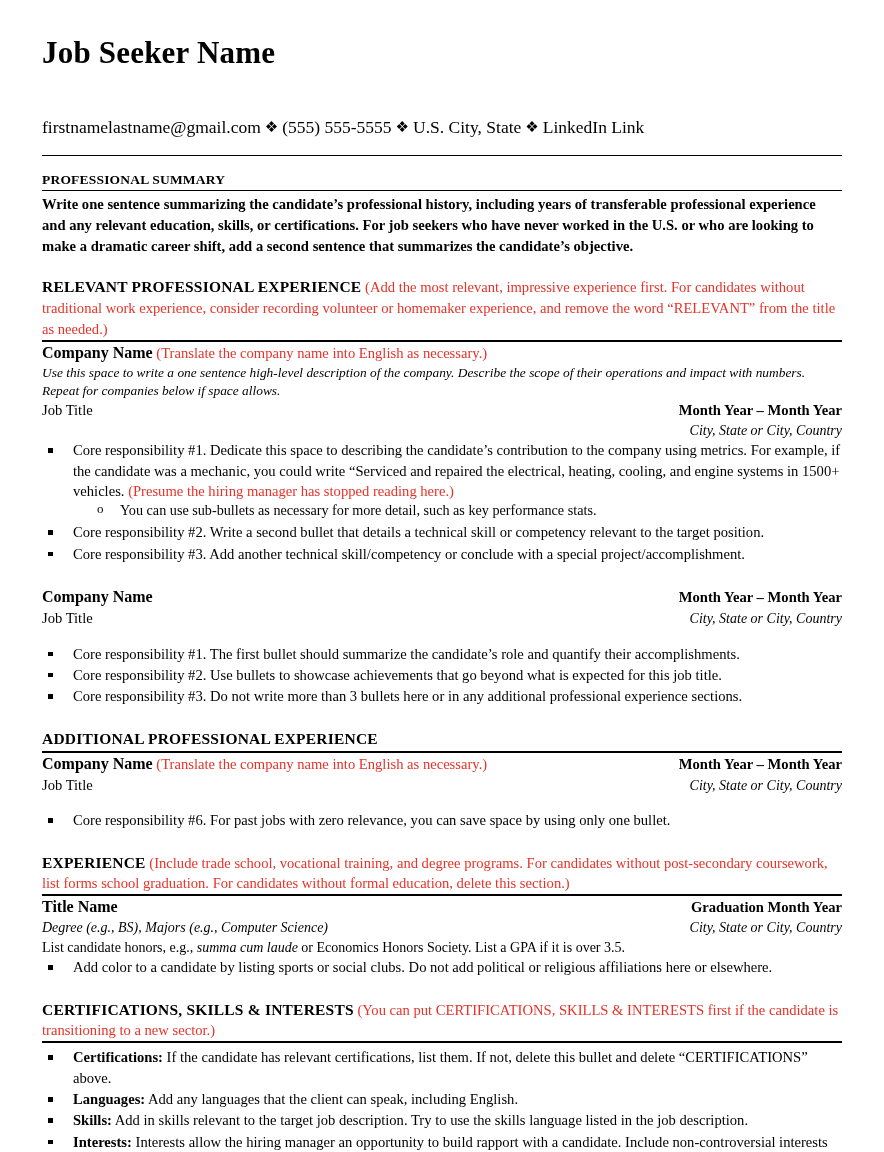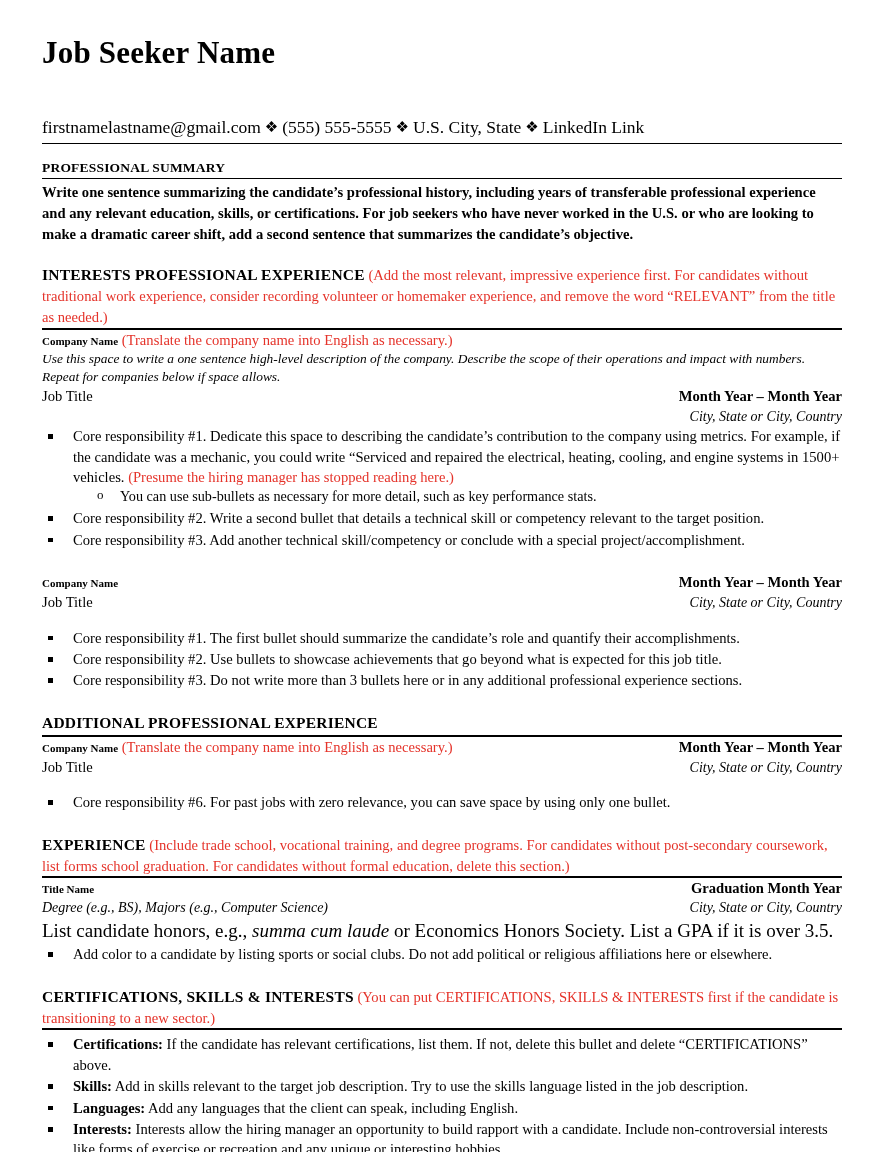--- a/index.html
+++ b/index.html
@@ -26,21 +26,21 @@
   .name {
     font-size: 31px;
     font-weight: bold;
     letter-spacing: 0.2px;
     line-height: 1.1;
     margin: 0 0 8px 0;
   }
   .contact-line {
     font-size: 17.5px;
     line-height: 1.25;
-    padding-bottom: 4px;
+    padding-bottom: 16px;
     border-bottom: 1.6px solid #000;
     white-space: nowrap;
     margin-top: 47px;
   }
   .contact-sep {
     font-size: 15px;
     padding: 0 4px;
     vertical-align: 1px;
   }
 
@@ -77,21 +77,21 @@
   
   .entry-row {
     display: flex;
     justify-content: space-between;
     align-items: baseline;
     font-size: 14.6px;
     line-height: 1.38;
   }
   .entry-left { }
   .entry-right { text-align: center; white-space: nowrap; }
-  .company { font-weight: bold; font-size: 11px; }
+  .company { font-weight: bold; font-size: 16px; }
   .dates { font-weight: bold; font-size: 14.6px; }
   .loc { font-style: italic; font-size: 14px; }
   .jobtitle { font-size: 14.6px; }
   .codesc {
     font-size: 13.4px;
     font-style: italic;
     line-height: 1.34;
   }
 
   
@@ -135,42 +135,42 @@
     top: -1px;
     font-size: 13px;
   }
   .spacer-md { height: 15px; }
   .spacer-lg { height: 21px; }
 
   .footnote {
     font-size: 14.4px;
     line-height: 1.4;
   }
-  .edu-line { font-size: 19px; line-height: 1.4; }
+  .edu-line { font-size: 14px; line-height: 1.4; }
 </style>
 </head>
 <body>
 
 <div class="page">
 
   <div class="name">Job Seeker Name</div>
 
   <div class="contact-line">
     <span>firstnamelastname@gmail.com</span><span class="contact-sep">❖</span><span>(555) 555-5555</span><span class="contact-sep">❖</span><span>U.S. City, State</span><span class="contact-sep">❖</span><span>LinkedIn Link</span>
   </div>
 
   <div class="spacer-md"></div>
 
   <div class="sec-head rule-thin">PROFESSIONAL SUMMARY</div>
   <div class="summary">Write one sentence summarizing the candidate’s professional history, including years of transferable professional experience and any relevant education, skills, or certifications. For job seekers who have never worked in the U.S. or who are looking to make a dramatic career shift, add a second sentence that summarizes the candidate’s objective.</div>
 
   <div class="spacer-lg"></div>
 
   <div class="ann-block rule-thick">
-    <span class="sec-head big">INTERESTS PROFESSIONAL EXPERIENCE</span>
+    <span class="sec-head big">RELEVANT PROFESSIONAL EXPERIENCE</span>
     <span class="red">(Add the most relevant, impressive experience first. For candidates without traditional work experience, consider recording volunteer or homemaker experience, and remove the word “RELEVANT” from the title as needed.)</span>
   </div>
 
   <div>
     <div class="entry-row">
       <div class="entry-left">
         <span class="company">Company Name</span>
         <span class="red">(Translate the company name into English as necessary.)</span>
       </div>
     </div>
@@ -265,22 +265,22 @@
 
   <div class="spacer-lg"></div>
 
   <div class="ann-block rule-thick">
     <span class="sec-head big">CERTIFICATIONS, SKILLS &amp; INTERESTS</span>
     <span class="red">(You can put CERTIFICATIONS, SKILLS &amp; INTERESTS first if the candidate is transitioning to a new sector.)</span>
   </div>
 
   <ul class="bullets" style="margin-top:4px;">
     <li><span class="bold">Certifications:</span><span> If the candidate has relevant certifications, list them. If not, delete this bullet and delete “CERTIFICATIONS” above.</span></li>
+    <li><span class="bold">Languages:</span><span> Add any languages that the client can speak, including English.</span></li>
     <li><span class="bold">Skills:</span><span> Add in skills relevant to the target job description. Try to use the skills language listed in the job description.</span></li>
-    <li><span class="bold">Languages:</span><span> Add any languages that the client can speak, including English.</span></li>
     <li><span class="bold">Interests:</span><span> Interests allow the hiring manager an opportunity to build rapport with a candidate. Include non-controversial interests like forms of exercise or recreation and any unique or interesting hobbies.</span></li>
   </ul>
 
   <div class="spacer-lg"></div>
 
   <div class="footnote red">* All resumes should be one page unless the candidate has more than 10 years of relevant experience.</div>
 
 </div>
 
 </body></html>

